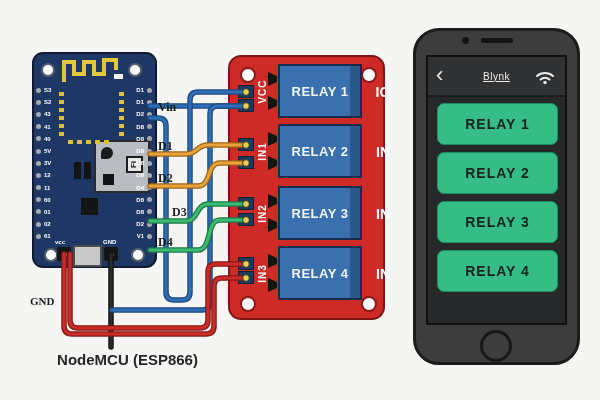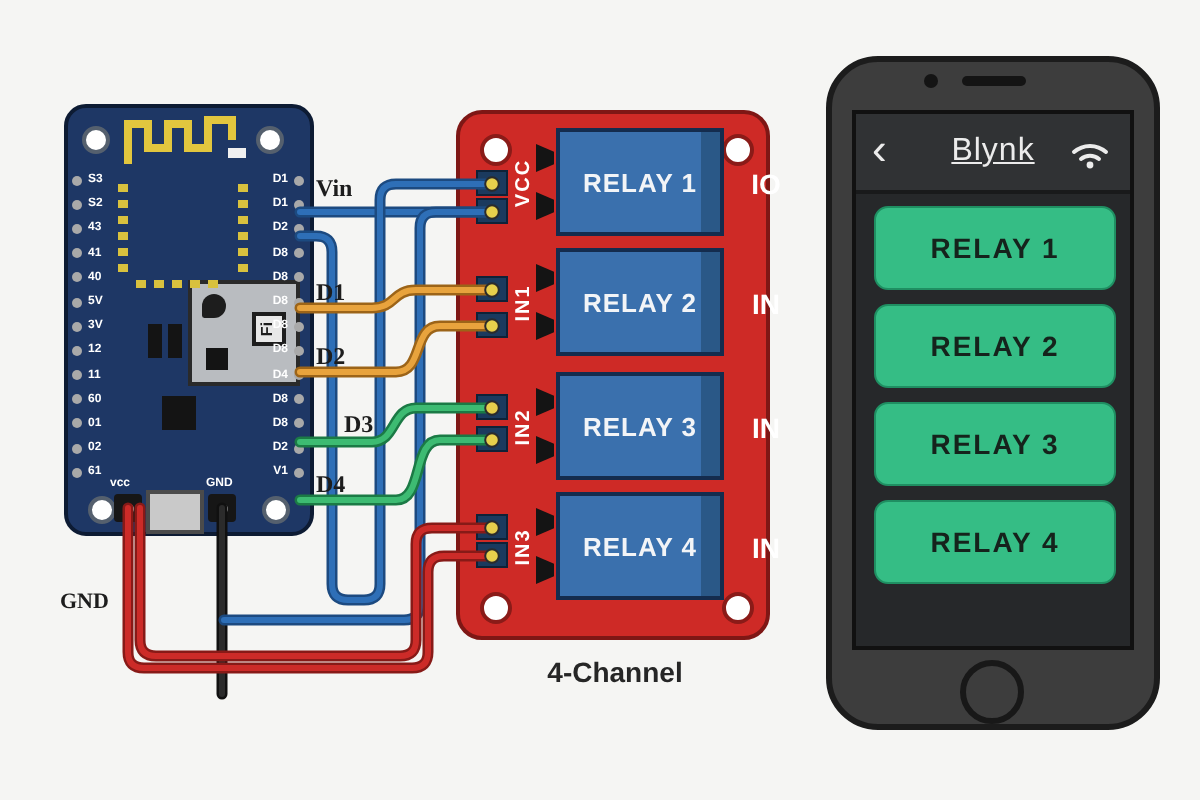--- a/index.html
+++ b/index.html
@@ -47,21 +47,21 @@
   .caption{position:absolute;font-weight:bold;font-size:15px;color:#262626;text-align:center;}
 
   
   #phone-body{left:413px;top:28px;width:167px;height:337px;background:#3d3d3d;
               border:3px solid #1c1c1c;border-radius:26px;box-sizing:border-box;}
   #phone-camera{left:462px;top:37px;width:7px;height:7px;border-radius:50%;background:#141414;}
   #phone-speaker{left:481px;top:38px;width:32px;height:5px;border-radius:3px;background:#141414;}
   #phone-screen{left:426px;top:55px;width:141px;height:270px;background:#26282a;border:2px solid #111;box-sizing:border-box;}
   #phone-header{left:0;top:0;width:100%;height:40px;background:#303234;border-bottom:2px solid #191a1b;
                 box-sizing:border-box;display:flex;align-items:center;justify-content:center;}
-  #app-title{color:#ececec;font-size:16px;letter-spacing:.5px;text-decoration:underline;}
+  #app-title{color:#ececec;font-size:10px;letter-spacing:.5px;text-decoration:underline;}
   #back-btn{position:absolute;left:8px;top:5px;color:#ececec;font-size:22px;line-height:26px;cursor:pointer;}
   .appbtn{position:absolute;left:11px;width:119px;height:40px;border-radius:7px;
           display:flex;align-items:center;justify-content:center;
           color:#15231c;font-weight:bold;font-size:14px;letter-spacing:1px;cursor:pointer;}
   #home-btn{left:480px;top:330px;width:32px;height:32px;border-radius:50%;border:3px solid #181818;box-sizing:border-box;}
 
   svg.overlay{position:absolute;left:0;top:0;pointer-events:none;}
 </style>
 </head>
 <body>
@@ -294,29 +294,30 @@
         <circle cx="246" cy="106" r="3.4" fill="#e6cf4c" stroke="#2b2b2b" stroke-width="1"></circle>
         <circle cx="246" cy="145" r="3.4" fill="#e6cf4c" stroke="#2b2b2b" stroke-width="1"></circle>
         <circle cx="246" cy="163" r="3.4" fill="#e6cf4c" stroke="#2b2b2b" stroke-width="1"></circle>
         <circle cx="246" cy="204" r="3.4" fill="#e6cf4c" stroke="#2b2b2b" stroke-width="1"></circle>
         <circle cx="246" cy="220" r="3.4" fill="#e6cf4c" stroke="#2b2b2b" stroke-width="1"></circle>
         <circle cx="246" cy="264" r="3.4" fill="#e6cf4c" stroke="#2b2b2b" stroke-width="1"></circle>
         <circle cx="246" cy="278" r="3.4" fill="#e6cf4c" stroke="#2b2b2b" stroke-width="1"></circle>
       </g>
   </svg>
 
-  <div class="wlabel" style="left:158px;top:87px;">Vin</div>
+  <div class="wlabel" style="left:158px;top:100px;">Vin</div>
   <div class="wlabel" style="left:158px;top:139px;">D1</div>
   <div class="wlabel" style="left:158px;top:171px;">D2</div>
   <div class="wlabel" style="left:172px;top:205px;">D3</div>
   <div class="wlabel" style="left:158px;top:235px;">D4</div>
   <div class="wlabel" style="left:30px;top:295px;font-size:11px;">GND</div>
 
+  <div class="caption" style="left:40px;top:351px;width:175px;">NodeMCU (ESP866)</div>
   <div class="caption" style="left:230px;top:327px;width:155px;font-size:14px;line-height:18px;">
-    <span>4-Channel</span><br>
+    <br>
   </div>
 
   <div class="abs" id="phone-body"></div>
   <div class="abs" id="phone-camera"></div>
   <div class="abs" id="phone-speaker"></div>
   <div class="abs" id="phone-screen">
     <div id="phone-header">
       <div id="back-btn">‹</div>
       <div id="app-title">Blynk</div>
       <svg style="position:absolute;right:9px;top:11px;" width="22" height="17">

